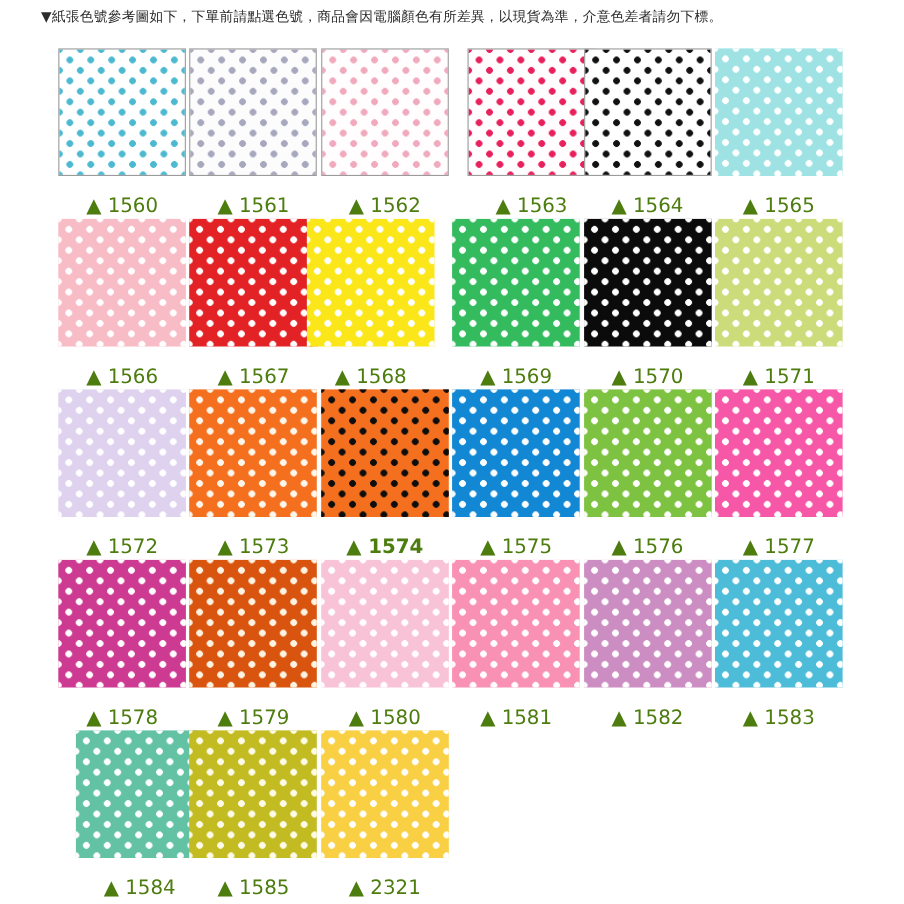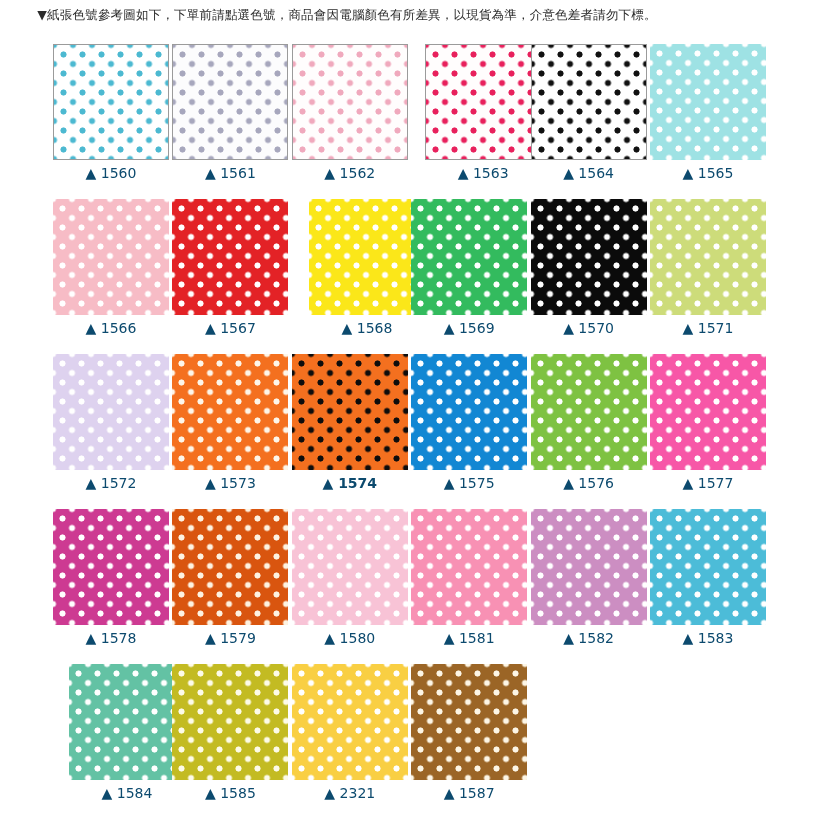--- a/index.html
+++ b/index.html
@@ -63,25 +63,25 @@
     overflow: hidden;
     background-repeat: repeat;
   }
 
   
   .swatch.bordered {
     border: 1px solid #9b9b9b;
   }
 
   .caption {
-    margin-top: 6px;
+    margin-top: 20px;
     text-align: center;
-    font-size: 14px;
+    font-size: 18px;
     line-height: 15px;
-    color: #0c4a6e;
+    color: #4d7c0f;
     white-space: nowrap;
     font-family: "DejaVu Sans", "Liberation Sans", sans-serif;
   }
 </style>
 </head>
 <body>
 
 <div id="page">
 
   <div class="notice">▼紙張色號參考圖如下，下單前請點選色號，商品會因電腦顏色有所差異，以現貨為準，介意色差者請勿下標。</div>
@@ -115,21 +115,21 @@
       </div>
       <div class="row">
         <div class="cell" style="left: 0px;">
           <div class="swatch" style="background-color: rgb(247, 188, 198); background-image: radial-gradient(circle at 9.5px 9.5px, rgb(255, 255, 255) 2.75px, rgba(0, 0, 0, 0) 3.35px), radial-gradient(circle at 9.5px 9.5px, rgb(255, 255, 255) 2.75px, rgba(0, 0, 0, 0) 3.35px); background-size: 19px 19px, 19px 19px; background-position: 0px 0px, 9.5px 9.5px;"></div>
           <div class="caption">▲ 1566</div>
         </div>
         <div class="cell" style="left: 119.4px;">
           <div class="swatch" style="background-color: rgb(227, 34, 38); background-image: radial-gradient(circle at 9.5px 9.5px, rgb(255, 255, 255) 2.75px, rgba(0, 0, 0, 0) 3.35px), radial-gradient(circle at 9.5px 9.5px, rgb(255, 255, 255) 2.75px, rgba(0, 0, 0, 0) 3.35px); background-size: 19px 19px, 19px 19px; background-position: 0px 0px, 9.5px 9.5px;"></div>
           <div class="caption">▲ 1567</div>
         </div>
-        <div class="cell" style="left: 256px;">
+        <div class="cell" style="left: 226px;">
           <div class="swatch" style="background-color: rgb(251, 231, 25); background-image: radial-gradient(circle at 9.5px 9.5px, rgb(255, 255, 255) 2.75px, rgba(0, 0, 0, 0) 3.35px), radial-gradient(circle at 9.5px 9.5px, rgb(255, 255, 255) 2.75px, rgba(0, 0, 0, 0) 3.35px); background-size: 19px 19px, 19px 19px; background-position: 0px 0px, 9.5px 9.5px;"></div>
           <div class="caption">▲ 1568</div>
         </div>
         <div class="cell" style="left: 358.2px;">
           <div class="swatch" style="background-color: rgb(51, 187, 94); background-image: radial-gradient(circle at 9.5px 9.5px, rgb(255, 255, 255) 2.75px, rgba(0, 0, 0, 0) 3.35px), radial-gradient(circle at 9.5px 9.5px, rgb(255, 255, 255) 2.75px, rgba(0, 0, 0, 0) 3.35px); background-size: 19px 19px, 19px 19px; background-position: 0px 0px, 9.5px 9.5px;"></div>
           <div class="caption">▲ 1569</div>
         </div>
         <div class="cell" style="left: 477.6px;">
           <div class="swatch" style="background-color: rgb(11, 11, 11); background-image: radial-gradient(circle at 9.5px 9.5px, rgb(255, 255, 255) 2.75px, rgba(0, 0, 0, 0) 3.35px), radial-gradient(circle at 9.5px 9.5px, rgb(255, 255, 255) 2.75px, rgba(0, 0, 0, 0) 3.35px); background-size: 19px 19px, 19px 19px; background-position: 0px 0px, 9.5px 9.5px;"></div>
           <div class="caption">▲ 1570</div>
@@ -197,20 +197,16 @@
           <div class="caption">▲ 1584</div>
         </div>
         <div class="cell" style="left: 119.4px;">
           <div class="swatch" style="background-color: rgb(195, 187, 34); background-image: radial-gradient(circle at 9.5px 9.5px, rgb(253, 251, 232) 2.75px, rgba(0, 0, 0, 0) 3.35px), radial-gradient(circle at 9.5px 9.5px, rgb(253, 251, 232) 2.75px, rgba(0, 0, 0, 0) 3.35px); background-size: 19px 19px, 19px 19px; background-position: 0px 0px, 9.5px 9.5px;"></div>
           <div class="caption">▲ 1585</div>
         </div>
         <div class="cell" style="left: 238.8px;">
           <div class="swatch" style="background-color: rgb(249, 207, 67); background-image: radial-gradient(circle at 9.5px 9.5px, rgb(255, 255, 255) 2.75px, rgba(0, 0, 0, 0) 3.35px), radial-gradient(circle at 9.5px 9.5px, rgb(255, 255, 255) 2.75px, rgba(0, 0, 0, 0) 3.35px); background-size: 19px 19px, 19px 19px; background-position: 0px 0px, 9.5px 9.5px;"></div>
           <div class="caption">▲ 2321</div>
         </div>
-        <div class="cell" style="left: 358.2px;">
-          <div class="swatch" style="background-color: rgb(155, 101, 38); background-image: radial-gradient(circle at 9.5px 9.5px, rgb(253, 246, 230) 2.75px, rgba(0, 0, 0, 0) 3.35px), radial-gradient(circle at 9.5px 9.5px, rgb(253, 246, 230) 2.75px, rgba(0, 0, 0, 0) 3.35px); background-size: 19px 19px, 19px 19px; background-position: 0px 0px, 9.5px 9.5px;"></div>
-          <div class="caption">▲ 1587</div>
-        </div>
       </div>
     </div>
 
 </div>
 
 </body></html>

